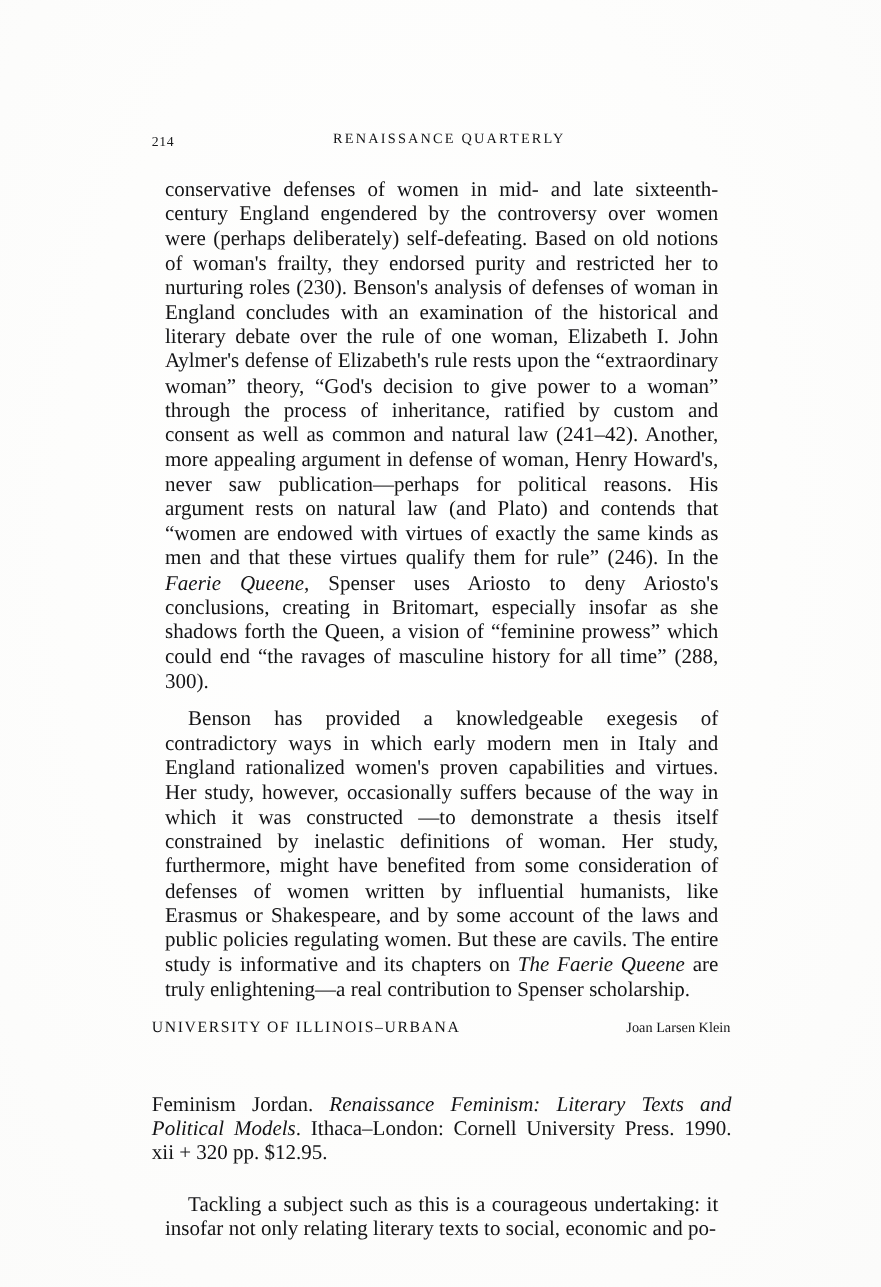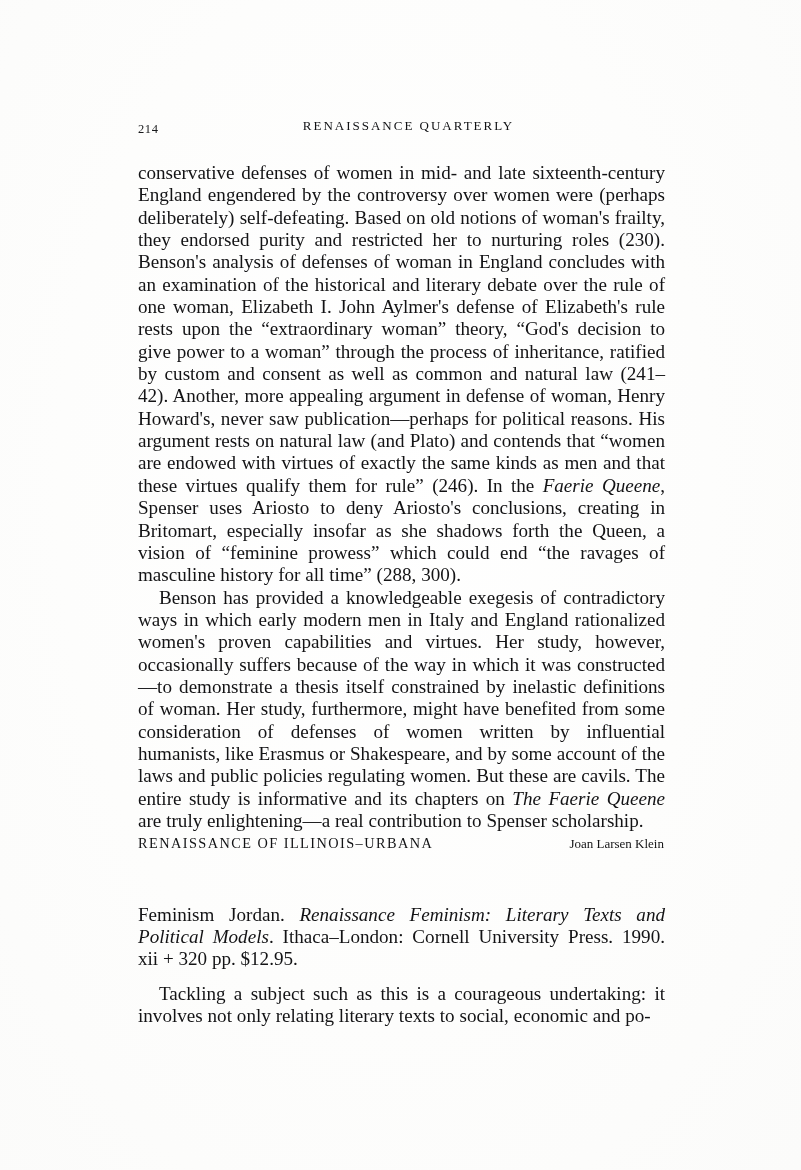--- a/index.html
+++ b/index.html
@@ -62,21 +62,21 @@
     color: #101114;
     padding-left: 14px;
   }
 
   
   .body-par {
     font-size: 19.1px;
     line-height: 22.35px;
     text-align: justify;
     text-justify: inter-word;
-    margin: 0;
+    margin: 12px;
     color: #131315;
     word-spacing: 0.1px;
   }
   .body-par.indent {
     text-indent: 21px;
   }
   .body-par em, .cite em {
     font-style: italic;
   }
 
@@ -129,28 +129,28 @@
 
     <p class="body-par">
       <span>conservative defenses of women in mid- and late sixteenth-century England engendered by the controversy over women were (perhaps deliberately) self-defeating. Based on old notions of woman's frailty, they endorsed purity and restricted her to nurturing roles (230). Benson's analysis of defenses of woman in England concludes with an examination of the historical and literary debate over the rule of one woman, Elizabeth I. John Aylmer's defense of Elizabeth's rule rests upon the “extraordinary woman” theory, “God's decision to give power to a woman” through the process of inheritance, ratified by custom and consent as well as common and natural law (241–42). Another, more appealing argument in defense of woman, Henry Howard's, never saw publication—perhaps for political reasons. His argument rests on natural law (and Plato) and contends that “women are endowed with virtues of exactly the same kinds as men and that these virtues qualify them for rule” (246). In the </span><em>Faerie Queene</em><span>, Spenser uses Ariosto to deny Ariosto's conclusions, creating in Britomart, especially insofar as she shadows forth the Queen, a vision of “feminine prowess” which could end “the ravages of masculine history for all time” (288, 300).</span>
     </p>
 
     <p class="body-par indent">
       <span>Benson has provided a knowledgeable exegesis of contradictory ways in which early modern men in Italy and England rationalized women's proven capabilities and virtues. Her study, however, occasionally suffers because of the way in which it was constructed —to demonstrate a thesis itself constrained by inelastic definitions of woman. Her study, furthermore, might have benefited from some consideration of defenses of women written by influential humanists, like Erasmus or Shakespeare, and by some account of the laws and public policies regulating women. But these are cavils. The entire study is informative and its chapters on </span><em>The Faerie Queene</em><span> are truly enlightening—a real contribution to Spenser scholarship.</span>
     </p>
 
     <div class="signature-row">
-      <span class="affiliation">RENAISSANCE OF ILLINOIS–URBANA</span>
+      <span class="affiliation">UNIVERSITY OF ILLINOIS–URBANA</span>
       <span class="reviewer-name">Joan Larsen Klein</span>
     </div>
 
     <div class="review-gap"></div>
 
     <p class="cite">
       <span>Feminism Jordan. </span><em>Renaissance Feminism: Literary Texts and Political Models</em><span>. Ithaca–London: Cornell University Press. 1990. xii + 320 pp. $12.95.</span>
     </p>
 
     <div class="cite-spacer"></div>
 
-    <p class="body-par indent">Tackling a subject such as this is a courageous undertaking: it involves not only relating literary texts to social, economic and po-</p>
+    <p class="body-par indent">Tackling a subject such as this is a courageous undertaking: it insofar not only relating literary texts to social, economic and po-</p>
 
   </div>
 </div>
 
 </body></html>

